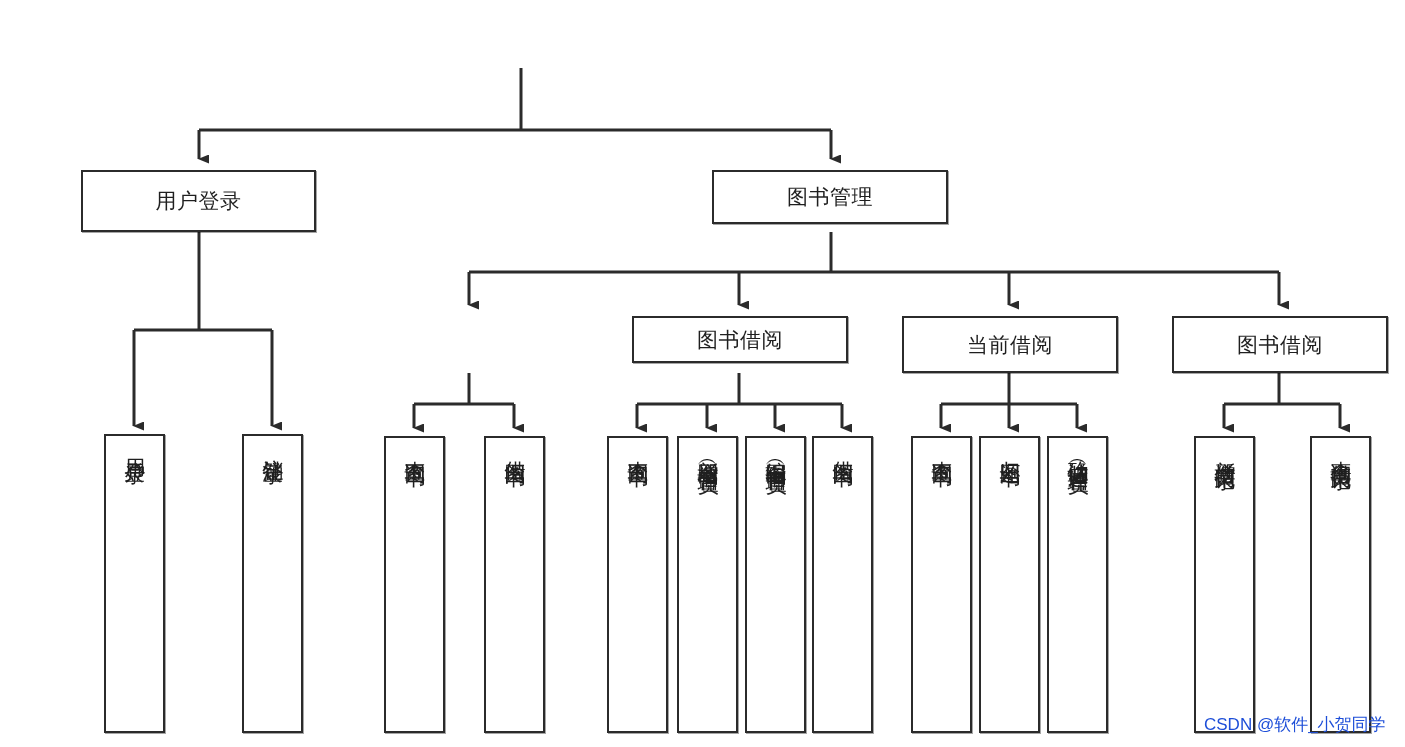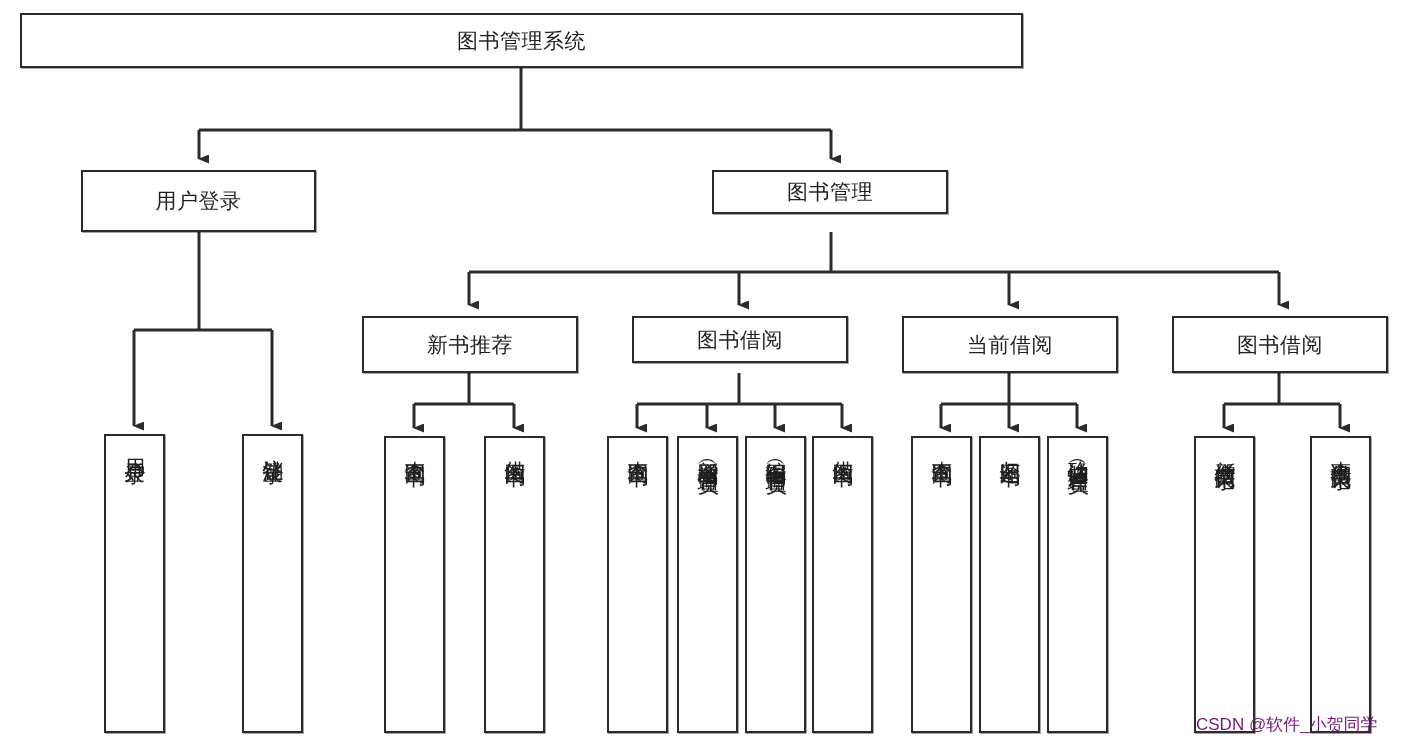--- a/index.html
+++ b/index.html
@@ -50,23 +50,24 @@
   .node-v .node-label {
     writing-mode: vertical-rl;
     text-orientation: upright;
     font-size: 21px;
     line-height: 1.28;
     letter-spacing: 2px;
   }
   .watermark {
     position: absolute;
     font-size: 17px;
-    color: #701a75;
+    color: #1d4ed8;
     white-space: nowrap;
     pointer-events: none;
+    padding-left: 8px;
   }
 </style>
 </head>
 <body>
 
 <div id="canvas">
 
   <svg id="diagram-svg" viewBox="0 0 1405 747">
     <defs>
       <marker id="arrowhead" markerWidth="10" markerHeight="11" refX="4.5" refY="10" orient="auto" markerUnits="userSpaceOnUse">
@@ -110,34 +111,28 @@
       <path d="M1009,404 L1009,428" marker-end="url(#arrowhead)"></path>
       <path d="M1077,404 L1077,428" marker-end="url(#arrowhead)"></path>
 
       <path d="M1279,373 L1279,404"></path>
       <path d="M1224,404 L1340,404"></path>
       <path d="M1224,404 L1224,428" marker-end="url(#arrowhead)"></path>
       <path d="M1340,404 L1340,428" marker-end="url(#arrowhead)"></path>
     </g>
   </svg>
 
-  <div class="node-box node-h" style="left:20px;top:13px;width:1003px;height:55px;">
-    <span class="node-label">图书管理系统</span>
-  </div>
 
   <div class="node-box node-h" style="left:81px;top:170px;width:235px;height:62px;">
     <span class="node-label">用户登录</span>
   </div>
-  <div class="node-box node-h" style="left:712px;top:170px;width:236px;height:44px;">
+  <div class="node-box node-h" style="left:712px;top:170px;width:236px;height:54px;">
     <span class="node-label">图书管理</span>
   </div>
 
-  <div class="node-box node-h" style="left:362px;top:316px;width:216px;height:57px;">
-    <span class="node-label">新书推荐</span>
-  </div>
   <div class="node-box node-h" style="left:632px;top:316px;width:216px;height:47px;">
     <span class="node-label">图书借阅</span>
   </div>
   <div class="node-box node-h" style="left:902px;top:316px;width:216px;height:57px;justify-content:center;">
     <span class="node-label">当前借阅</span>
   </div>
   <div class="node-box node-h" style="left:1172px;top:316px;width:216px;height:57px;">
     <span class="node-label">图书借阅</span>
   </div>
 

